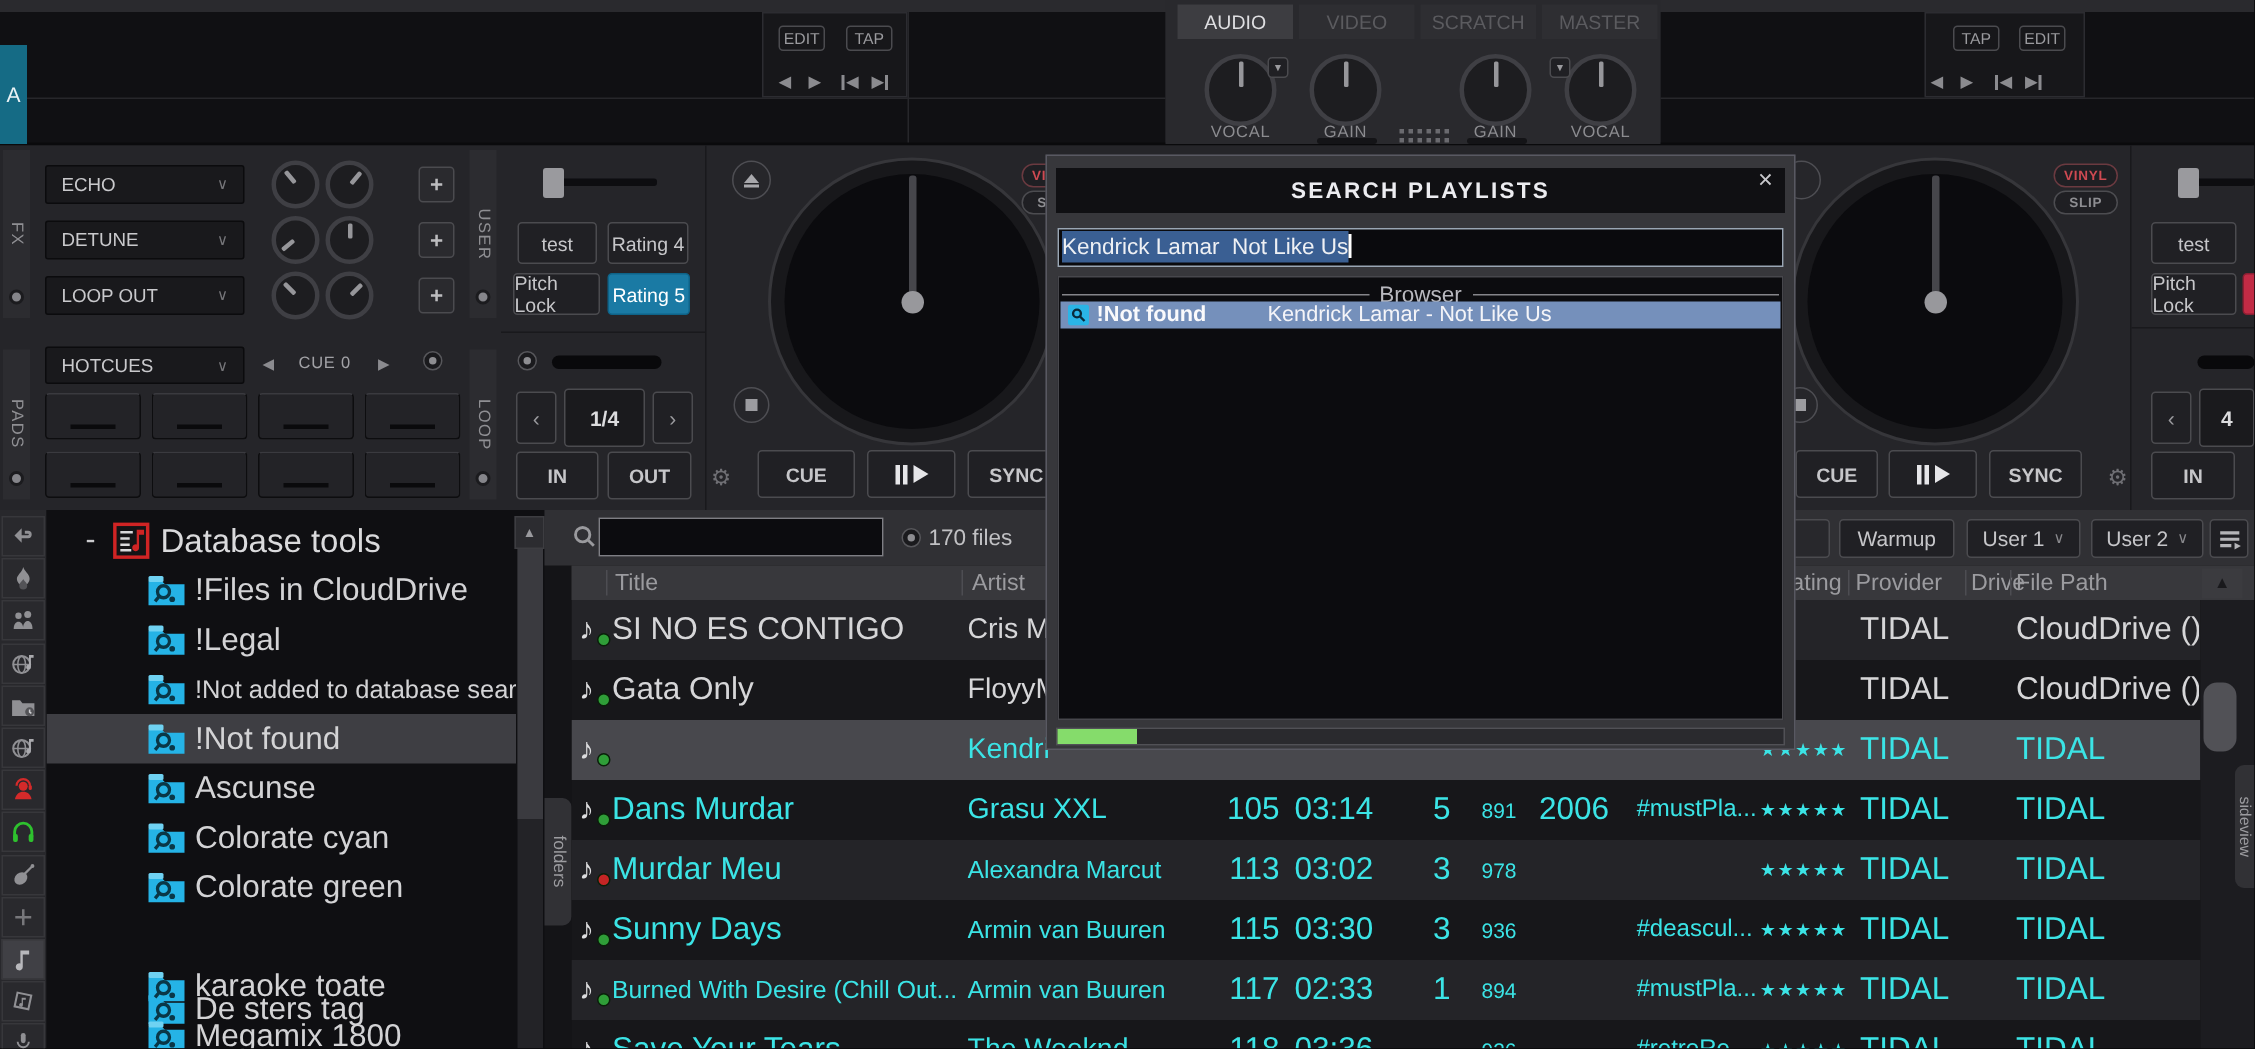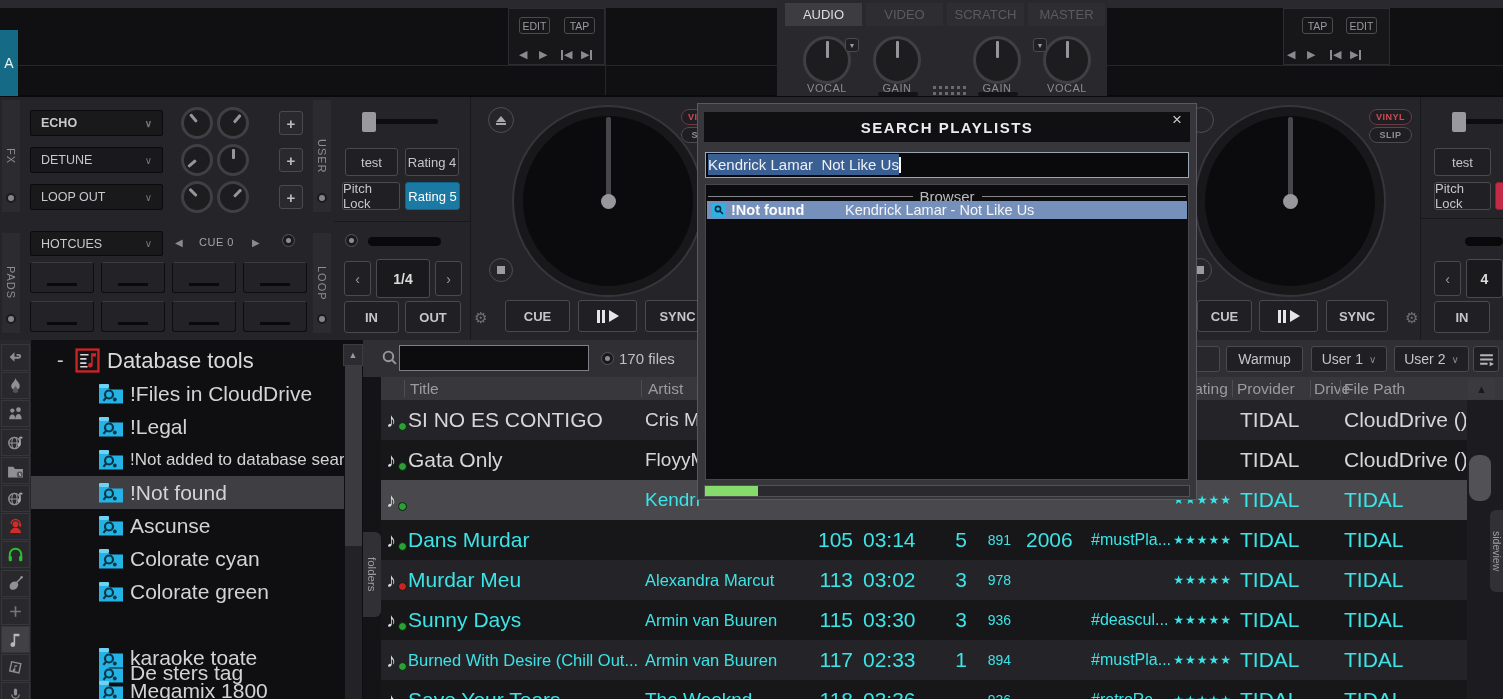--- a/index.html
+++ b/index.html
@@ -160,21 +160,21 @@
   <div class="hair" style="left:470px;top:97px;width:1px;height:243px;background:#19191c"></div>
   <div class="hair" style="left:1420px;top:97px;width:1px;height:243px;background:#19191c"></div>
   <div class="hair" style="left:334px;top:221px;width:136px;height:1px;background:#19191c"></div>
   <div class="hair" style="left:1421px;top:218px;width:82px;height:1px;background:#19191c"></div>
 
   <div class="vstrip" style="left:2px;top:100px;width:18px;height:112px">
     <span>FX</span>
       <i class="dot"></i>
     </div>
   <div id="fxslots">
-      <div class="dd" style="left: 30px; top: 110px; width: 133px; height: 26px; font-weight: bold;">
+      <div class="dd" style="left: 30px; top: 110px; width: 133px; height: 26px;">
         <span>ECHO</span>
         <span class="chev">∨</span>
       </div>
       <div class="knob" style="left: 181px; top: 107px; width: 32px; height: 32px; border-width: 3px;">
         <div class="rot" style="transform: rotate(-40deg);">
           <div class="ptr"></div>
         </div>
       </div>
       <div class="knob" style="left: 217px; top: 107px; width: 32px; height: 32px; border-width: 3px;">
         <div class="rot" style="transform: rotate(40deg);">
@@ -631,20 +631,21 @@
         <span class="c-year"></span>
         <span class="c-tags"></span>
         <span class="c-rating">★★★★★</span>
         <span class="c-prov">TIDAL</span>
         <span class="c-path">TIDAL</span>
       </div>
       <div class="trow even cyan" style="top: 120px;">
         <span class="c-icon">♪</span>
         <i class="gdot" style="background: rgb(47, 158, 56);"></i>
         <span class="c-title">Dans Murdar</span>
+        <span class="c-artist">Grasu XXL</span>
         <span class="c-bpm">105</span>
         <span class="c-time">03:14</span>
         <span class="c-key">5</span>
         <span class="c-plays">891</span>
         <span class="c-year">2006</span>
         <span class="c-tags">#mustPla...</span>
         <span class="c-rating">★★★★★</span>
         <span class="c-prov">TIDAL</span>
         <span class="c-path">TIDAL</span>
       </div>

